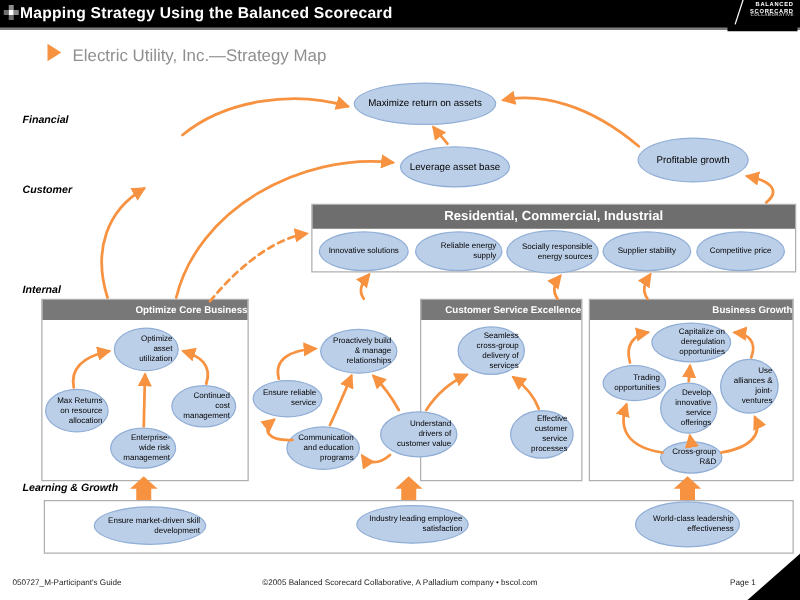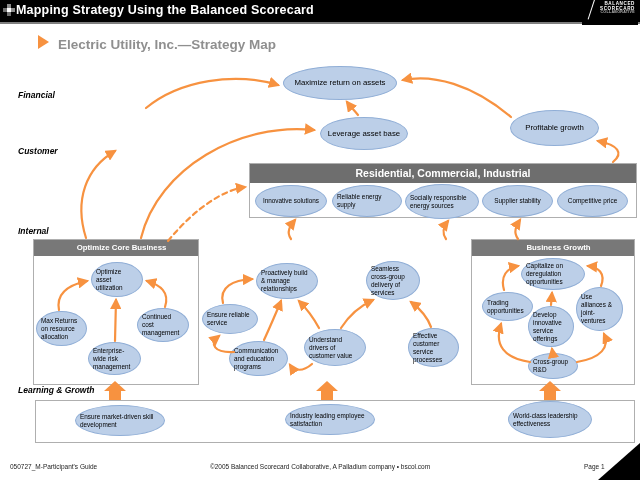--- a/index.html
+++ b/index.html
@@ -21,35 +21,35 @@
         text-align:right;padding:2px 3px 0 0;box-sizing:border-box;line-height:1;}
   .logo div{color:#fff;font-size:4.6px;font-weight:bold;letter-spacing:.6px;}
   .logo .lo3{color:#b5b5b5;font-size:3.6px;letter-spacing:.3px;}
   .logo .slash{position:absolute;left:9px;top:-2px;width:1px;height:22px;background:#fff;
                transform:rotate(18deg);}
 
   
   .subtitle-arrow{position:absolute;left:38px;top:35px;width:0;height:0;
       border-top:7px solid transparent;border-bottom:7px solid transparent;
       border-left:11px solid #F79240;}
-  .subtitle{position:absolute;left:58px;top:37px;font-size:13.5px;font-weight:bold;color:#8f8f8f;}
+  .subtitle{position:absolute;left:58px;top:37px;font-size:13.5px;font-weight:normal;color:#8f8f8f;}
 
   
   .pers{position:absolute;font-size:8.5px;font-weight:bold;font-style:italic;color:#000;}
 
   
   .box{position:absolute;background:#fff;border:1px solid #afafaf;box-sizing:border-box;z-index:1;}
   .seg-hdr{position:absolute;left:0;top:0;right:0;height:19px;background:#6e6e6e;color:#fff;
            font-size:10.5px;font-weight:bold;text-align:center;line-height:19px;}
   .theme-hdr{position:absolute;left:0;top:0;right:0;height:16px;background:#787878;color:#fff;
-           font-size:7.8px;font-weight:bold;text-align:center;line-height:16px;padding-left:11px;}
+           font-size:7.8px;font-weight:bold;text-align:right;line-height:16px;padding-left:11px;}
 
   
   .oval{position:absolute;background:#BCCFE8;border:1px solid #90AED6;border-radius:50%;
-        display:flex;align-items:center;justify-content:center;text-align:left;
+        display:flex;align-items:center;justify-content:center;text-align:right;
         font-size:6.4px;line-height:1.25;box-sizing:border-box;padding:1px 4px;z-index:2;}
   .oval-lg{font-size:7.8px;}
 
   
   .arrows{position:absolute;left:0;top:0;z-index:3;pointer-events:none;}
 
   
   .footer-left{position:absolute;left:10px;top:463px;font-size:6.5px;color:#222;}
   .footer-center{position:absolute;left:0;top:463px;width:640px;text-align:center;font-size:6.5px;color:#222;}
   .footer-right{position:absolute;left:584px;top:463px;font-size:6.5px;color:#222;}
@@ -85,20 +85,23 @@
   <span class="pers" style="left:18px;top:146px">Customer</span>
   <span class="pers" style="left:18px;top:226px">Internal</span>
   <span class="pers" style="left:18px;top:385px">Learning &amp; Growth</span>
 
   <div class="box" style="left:249px;top:163px;width:388px;height:55px">
     <div class="seg-hdr">Residential, Commercial, Industrial</div>
   </div>
 
   <div class="box" style="left:33px;top:239px;width:166px;height:146px">
     <div class="theme-hdr">Optimize Core Business</div>
+  </div>
+  <div class="box" style="left:336px;top:239px;width:130px;height:146px">
+    <div class="theme-hdr">Customer Service Excellence</div>
   </div>
   <div class="box" style="left:471px;top:239px;width:164px;height:146px">
     <div class="theme-hdr">Business Growth</div>
   </div>
 
   <div class="box" style="left:35px;top:400px;width:600px;height:43px"></div>
 
   <div class="oval oval-lg" style="left:283px;top:66px;width:114px;height:34px">Maximize return on assets</div>
   <div class="oval oval-lg" style="left:320px;top:117px;width:88px;height:33px">Leverage asset base</div>
   <div class="oval oval-lg" style="left:510px;top:110px;width:89px;height:36px">Profitable growth</div>

